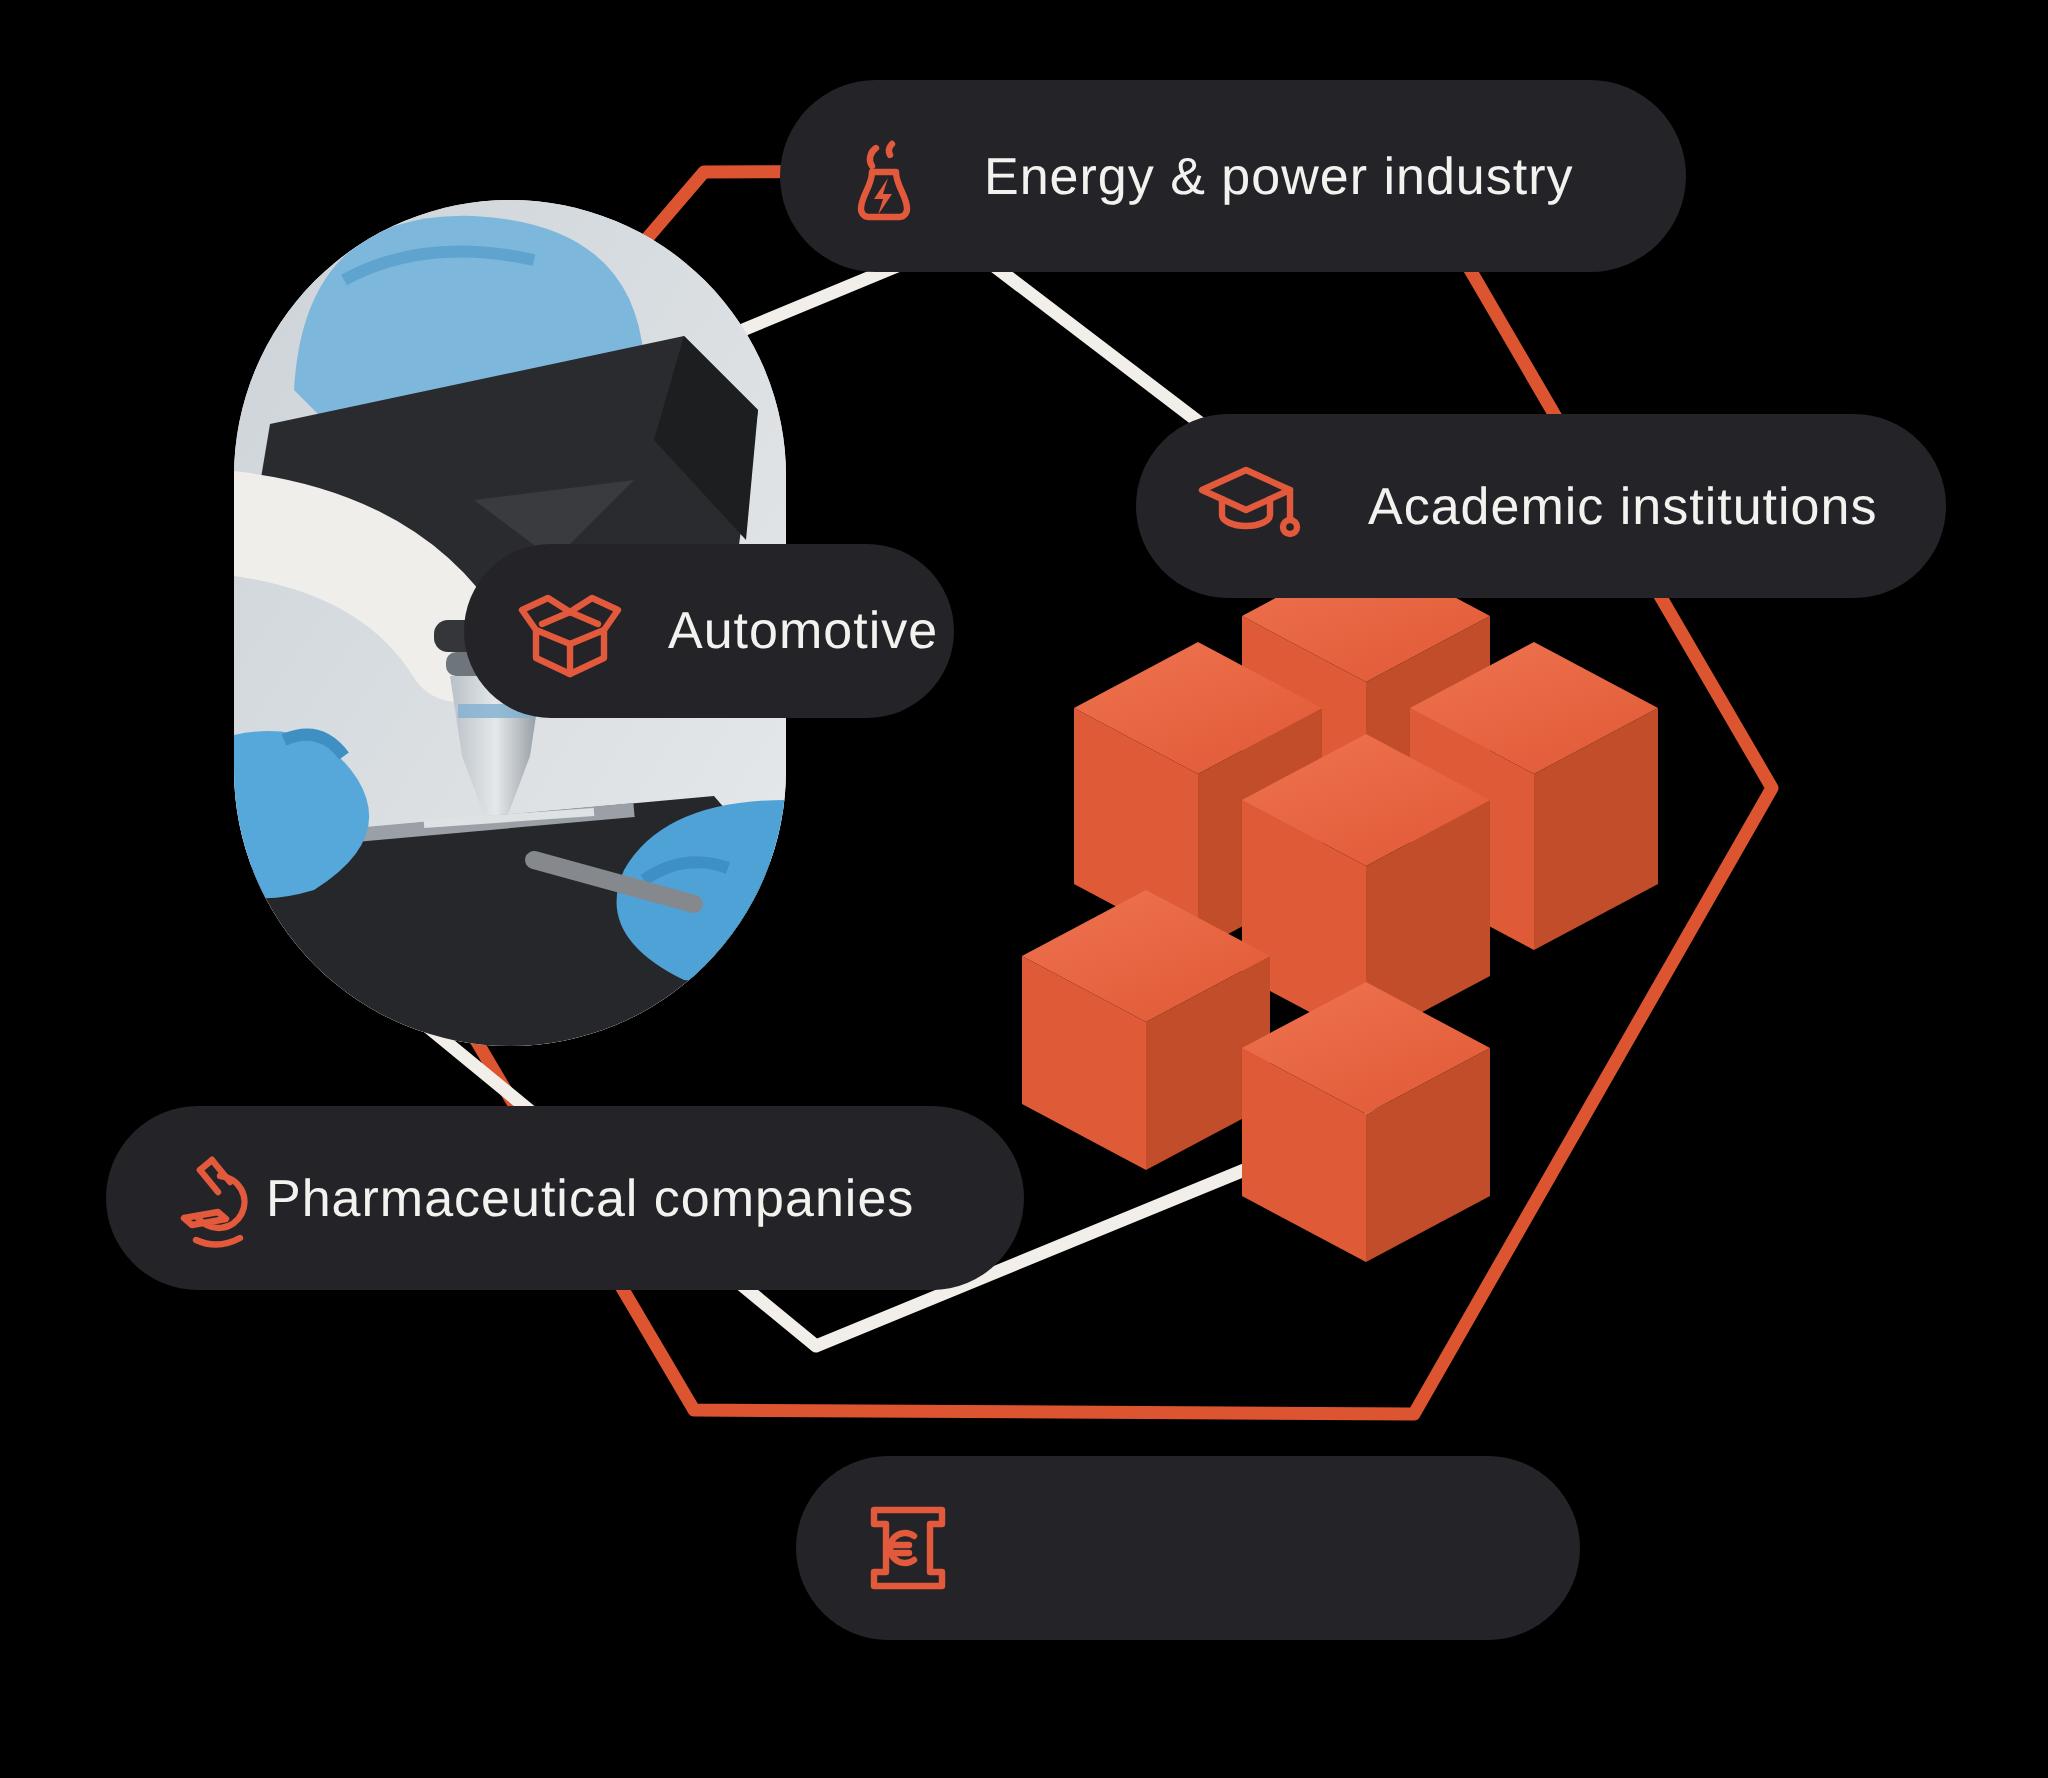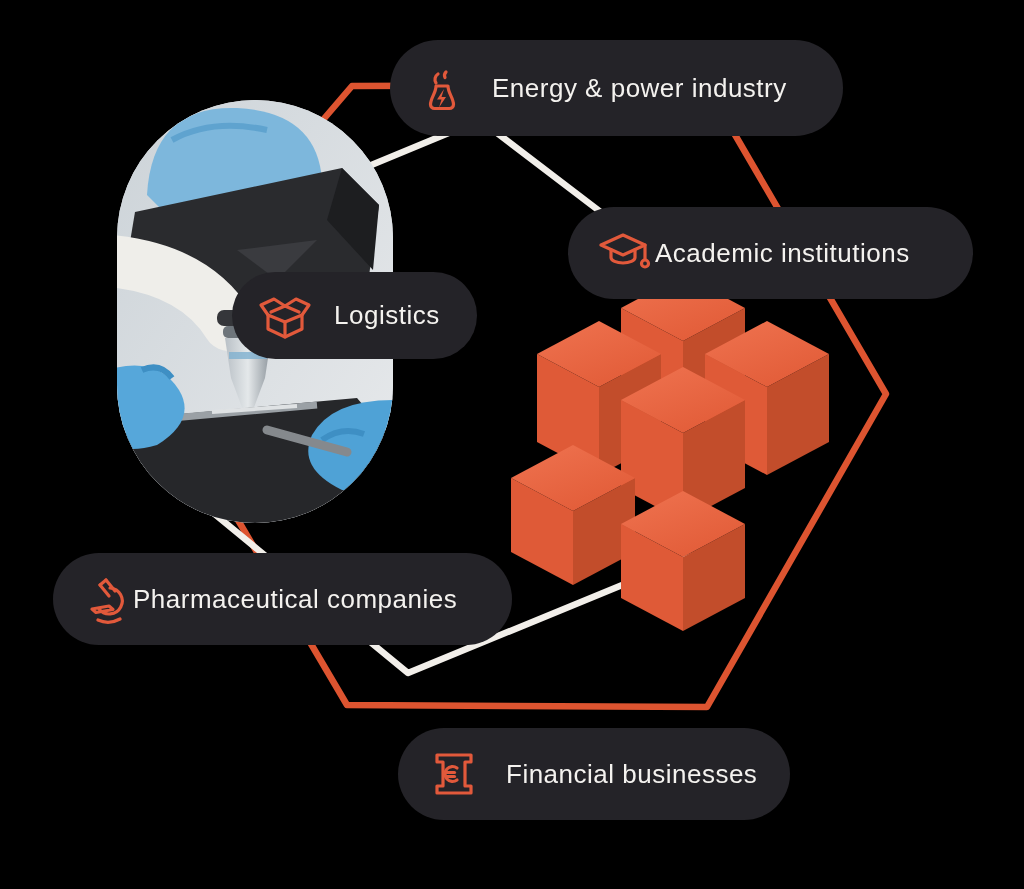--- a/index.html
+++ b/index.html
@@ -24,21 +24,21 @@
   .badge{
     position:absolute;display:flex;align-items:center;
     background:#242328;z-index:4;box-sizing:border-box;
   }
   .badge .label{
     color:#f4f2ef;font-size:26px;font-weight:500;letter-spacing:.5px;
     white-space:nowrap;
   }
   .badge .icon{display:flex;align-items:center;justify-content:center;flex:0 0 auto;}
   .b-energy    {left:390px;top:40px; width:453px;height:96px;border-radius:48px;padding-left:28px;gap:26px;}
-  .b-academic  {left:568px;top:207px;width:405px;height:92px;border-radius:46px;padding-left:27px;gap:4px;}
+  .b-academic  {left:568px;top:207px;width:405px;height:92px;border-radius:46px;padding-left:27px;gap:33px;}
   .b-logistics {left:232px;top:272px;width:245px;height:87px;border-radius:44px;padding-left:26px;gap:22px;}
   .b-automotive{left:621px;top:473px;width:291px;height:89px;border-radius:45px;padding-left:28px;gap:20px;}
   .b-pharma    {left:53px; top:553px;width:459px;height:92px;border-radius:46px;padding-left:32px;}
   .b-financial {left:398px;top:728px;width:392px;height:92px;border-radius:46px;padding-left:32px;gap:28px;}
   .ic{stroke:#e2593b;fill:none;stroke-width:3.2;stroke-linecap:round;stroke-linejoin:round;}
   .ic-fill{fill:#e2593b;stroke:none;}
 </style>
 </head>
 <body>
 
@@ -173,21 +173,21 @@
         <g class="ic" stroke-linejoin="miter" stroke-linecap="square">
           <polygon points="10,26 27,33 44,26 44,40 27,48 10,40"></polygon>
           <path d="M27,33 V48"></path>
           <polyline points="10,26 3,16 16,10 27,17"></polyline>
           <polyline points="44,26 51,16 38,10 27,17"></polyline>
           <polyline points="27,17 13,23"></polyline>
           <polyline points="27,17 41,23"></polyline>
         </g>
       </svg>
     </span>
-    <span class="label">Logistics</span>
+    <span class="label">Automotive</span>
   </div>
 
 
   <div class="badge b-pharma">
     <span class="icon">
       <svg width="48" height="52" viewBox="0 0 48 52">
         <path class="ic" d="M15,12 l9,11"></path>
         <path class="ic" d="M21,7 l9,11"></path>
         <path class="ic" d="M15,12 l6,-5"></path>
         <path class="ic" d="M25,15 a13,13 0 1 1 -11,21"></path>
@@ -202,16 +202,15 @@
     <span class="icon">
       <svg width="48" height="50" viewBox="0 0 48 50">
         <g class="ic" stroke-linejoin="miter">
           <path d="M7,6 H41 V13 H35 V37 H41 V44 H7 V37 H13 V13 H7 Z"></path>
           <path d="M27,19 a7.5,7.5 0 1 0 0,12"></path>
           <path d="M16.5,23.5 h8"></path>
           <path d="M16.5,27.5 h8"></path>
         </g>
       </svg>
     </span>
-    <span class="label">Financial businesses</span>
   </div>
 
 </div>
 
 </body></html>

